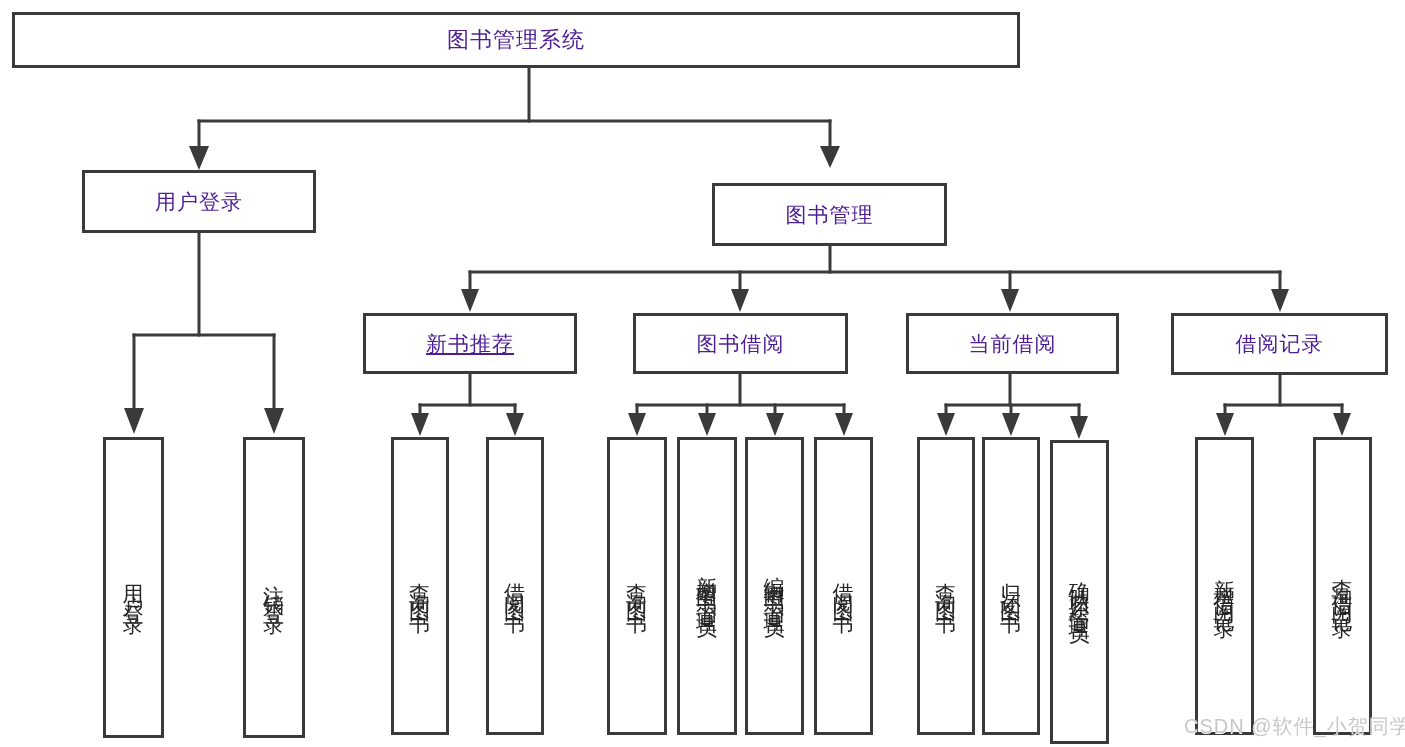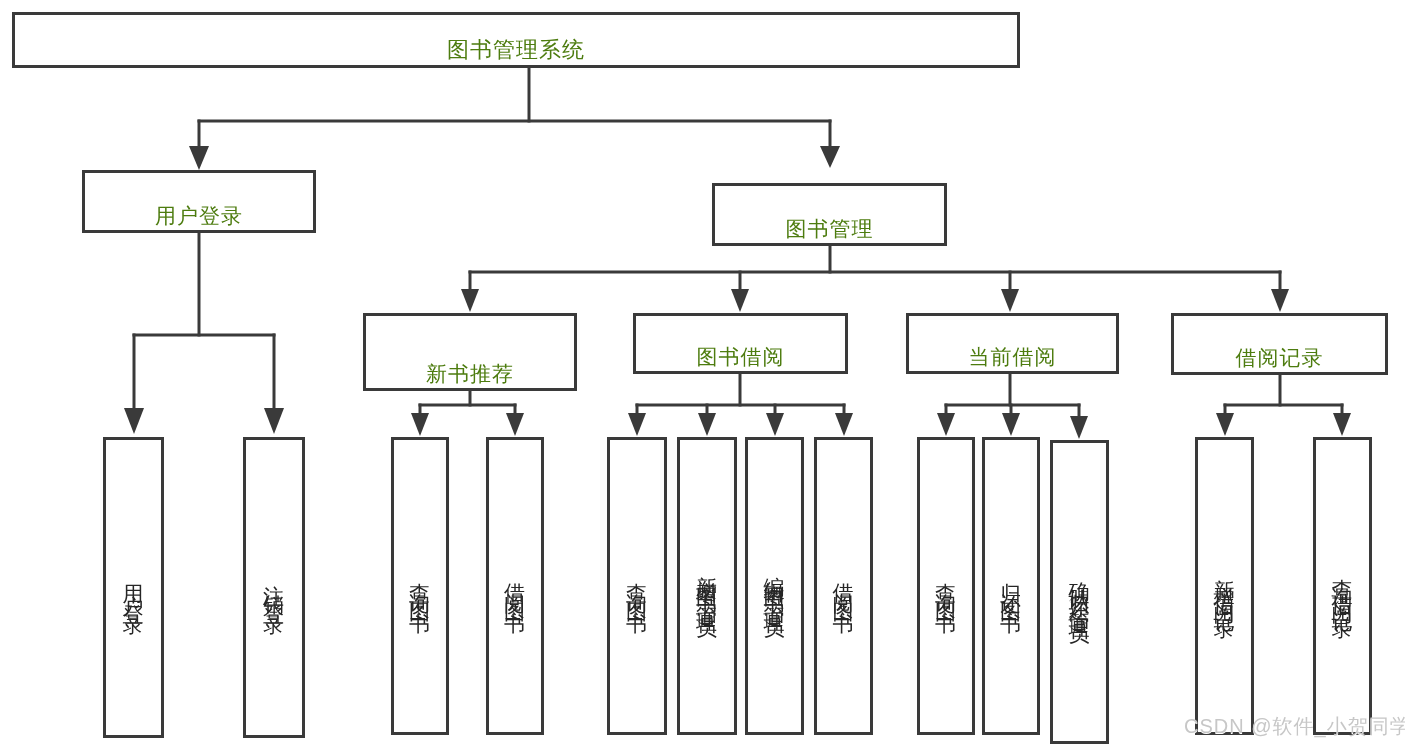--- a/index.html
+++ b/index.html
@@ -11,25 +11,25 @@
     font-family: "Liberation Sans", "DejaVu Sans", sans-serif;
     overflow: hidden;
   }
   #wires { position: absolute; left: 0; top: 0; width: 1405px; height: 747px; }
   .hbox {
     position: absolute;
     box-sizing: border-box;
     background: #ffffff;
     border: 3px solid #3a3a3a;
     display: flex;
-    align-items: flex-end;
+    align-items: center;
     justify-content: center;
     font-size: 21px;
     letter-spacing: 1px;
-    color: #4d7c0f;
+    color: #4c1d95;
   }
   .vbox {
     position: absolute;
     box-sizing: border-box;
     background: #ffffff;
     border: 3px solid #3a3a3a;
     display: flex;
     align-items: center;
     justify-content: center;
     color: #262626;
@@ -128,21 +128,21 @@
     <span>图书管理系统</span>
   </div>
 
   <div class="hbox" style="left:82px; top:170px; width:234px; height:63px;">
     <span>用户登录</span>
   </div>
   <div class="hbox" style="left:712px; top:183px; width:235px; height:63px;">
     <span>图书管理</span>
   </div>
 
-  <div class="hbox" style="left:363px; top:313px; width:214px; height:78px;">
+  <div class="hbox" style="left:363px; top:313px; width:214px; height:61px;text-decoration:underline;">
     <span>新书推荐</span>
   </div>
   <div class="hbox" style="left:906px; top:313px; width:213px; height:61px;">
     <span>当前借阅</span>
   </div>
   <div class="hbox" style="left:633px; top:313px; width:215px; height:61px;">
     <span>图书借阅</span>
   </div>
   <div class="hbox" style="left:1171px; top:313px; width:217px; height:62px;">
     <span>借阅记录</span>

